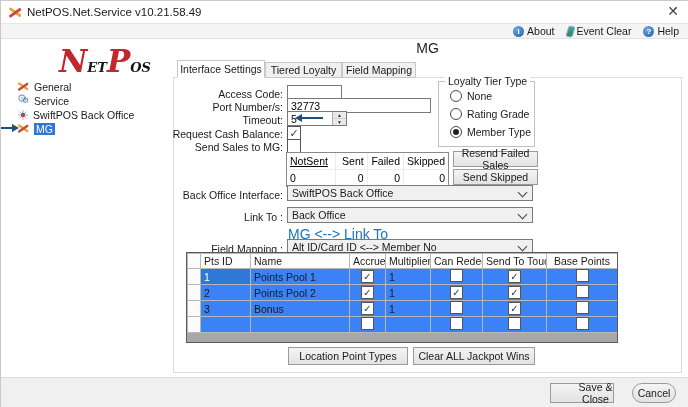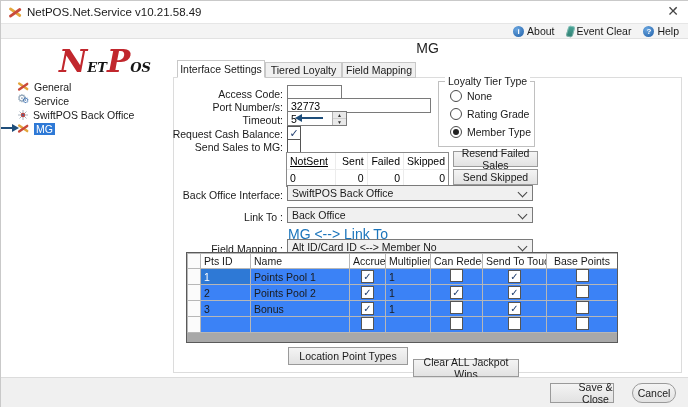--- a/index.html
+++ b/index.html
@@ -304,19 +304,19 @@
             <td></td>
             <td class="c"><span class="cb"></span></td>
             <td class="c"><span class="cb"></span></td>
             <td class="c"><span class="cb"></span></td>
           </tr>
         </tbody>
     </table>
   </div>
 
   <div class="btn" style="left:287px;top:346px;width:120px;height:18px;">Location Point Types</div>
-  <div class="btn" style="left:412px;top:346px;width:106px;height:18px;margin-top:12px;">Clear ALL Jackpot Wins</div>
+  <div class="btn" style="left:412px;top:346px;width:122px;height:18px;">Clear ALL Jackpot Wins</div>
 
   <div class="bottombar"></div>
   <div class="btn" style="left:549px;top:382px;width:64px;height:20px;padding-left:27px;">Save &amp; Close</div>
   <div class="btn" style="left:631px;top:382px;width:44px;height:20px;border-radius:10px;">Cancel</div>
 
 </div>
 
 </body></html>

